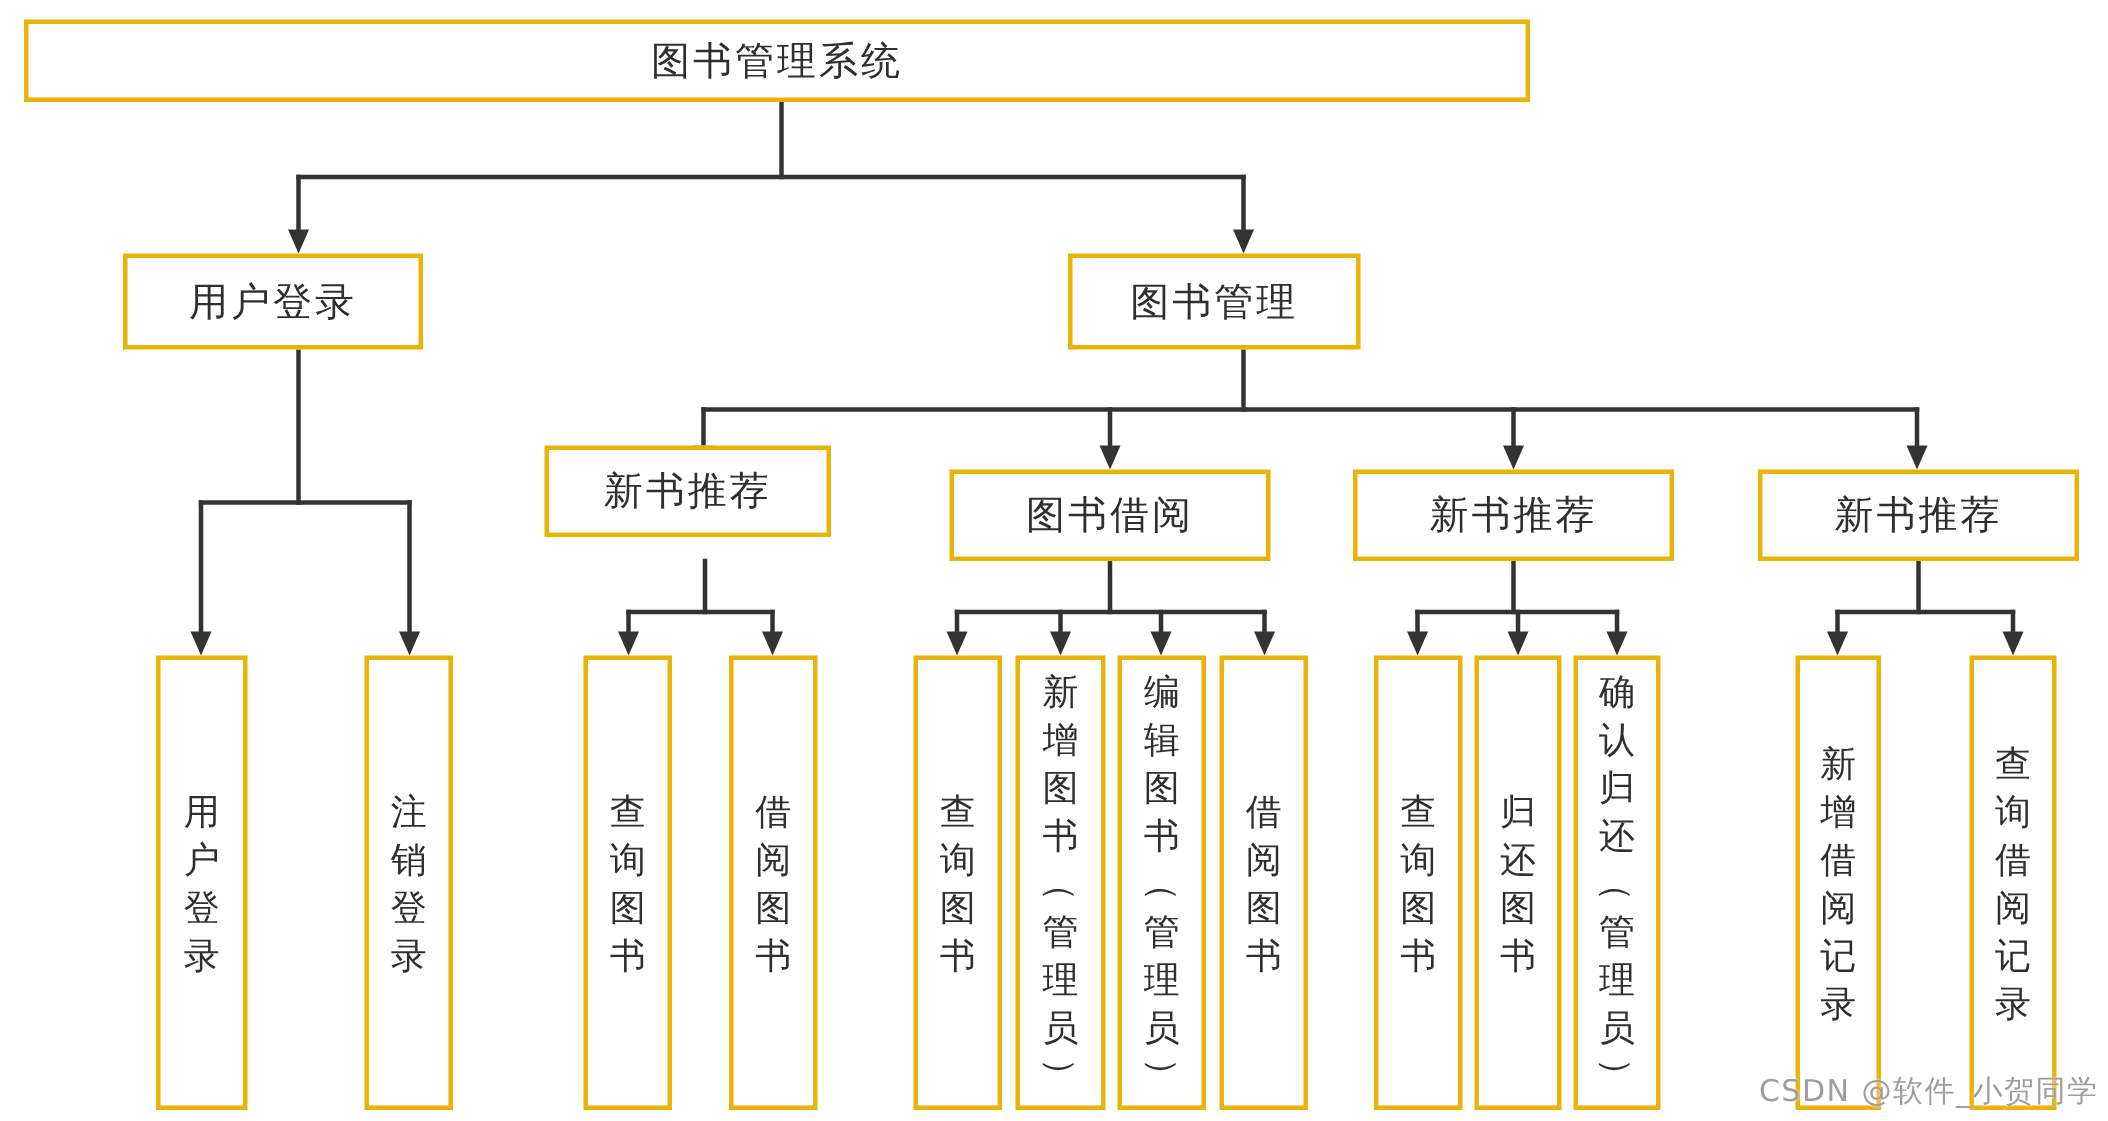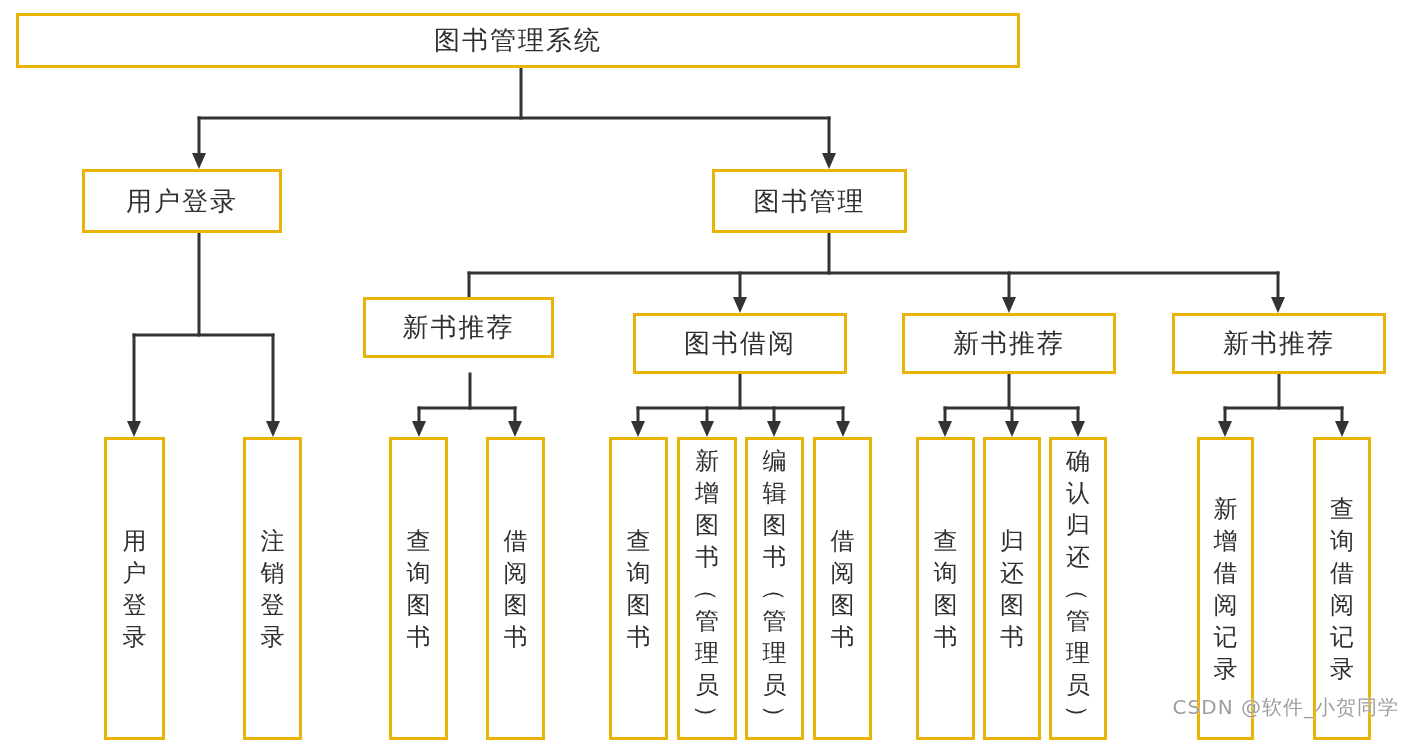--- a/index.html
+++ b/index.html
@@ -18,21 +18,21 @@
   .root{left:16px;top:13px;width:1004px;height:55px;}
   .lv2,.lv3{height:64px;}
   .leaf{top:437px;height:303px;}
   .vlabel{
     display:flex;flex-direction:column;align-items:center;justify-content:center;
     font-size:24px;
   }
   .vchar{height:32px;line-height:32px;display:block;text-align:center;}
   .vrot{transform:rotate(90deg);}
   .watermark{
-    position:absolute;right:6px;top:694px;z-index:2;
+    position:absolute;right:6px;top:714px;z-index:2;
     font-size:20px;color:#9e9e9e;letter-spacing:1px;white-space:nowrap;
     text-shadow:0 0 2px #ffffff;
   }
 </style>
 </head>
 <body>
 
 <svg id="wires" width="1405" height="747">
     <line x1="521" y1="68" x2="521" y2="118" stroke="#333333" stroke-width="3" stroke-linecap="square"></line>
     <line x1="199" y1="233" x2="199" y2="335" stroke="#333333" stroke-width="3" stroke-linecap="square"></line>

